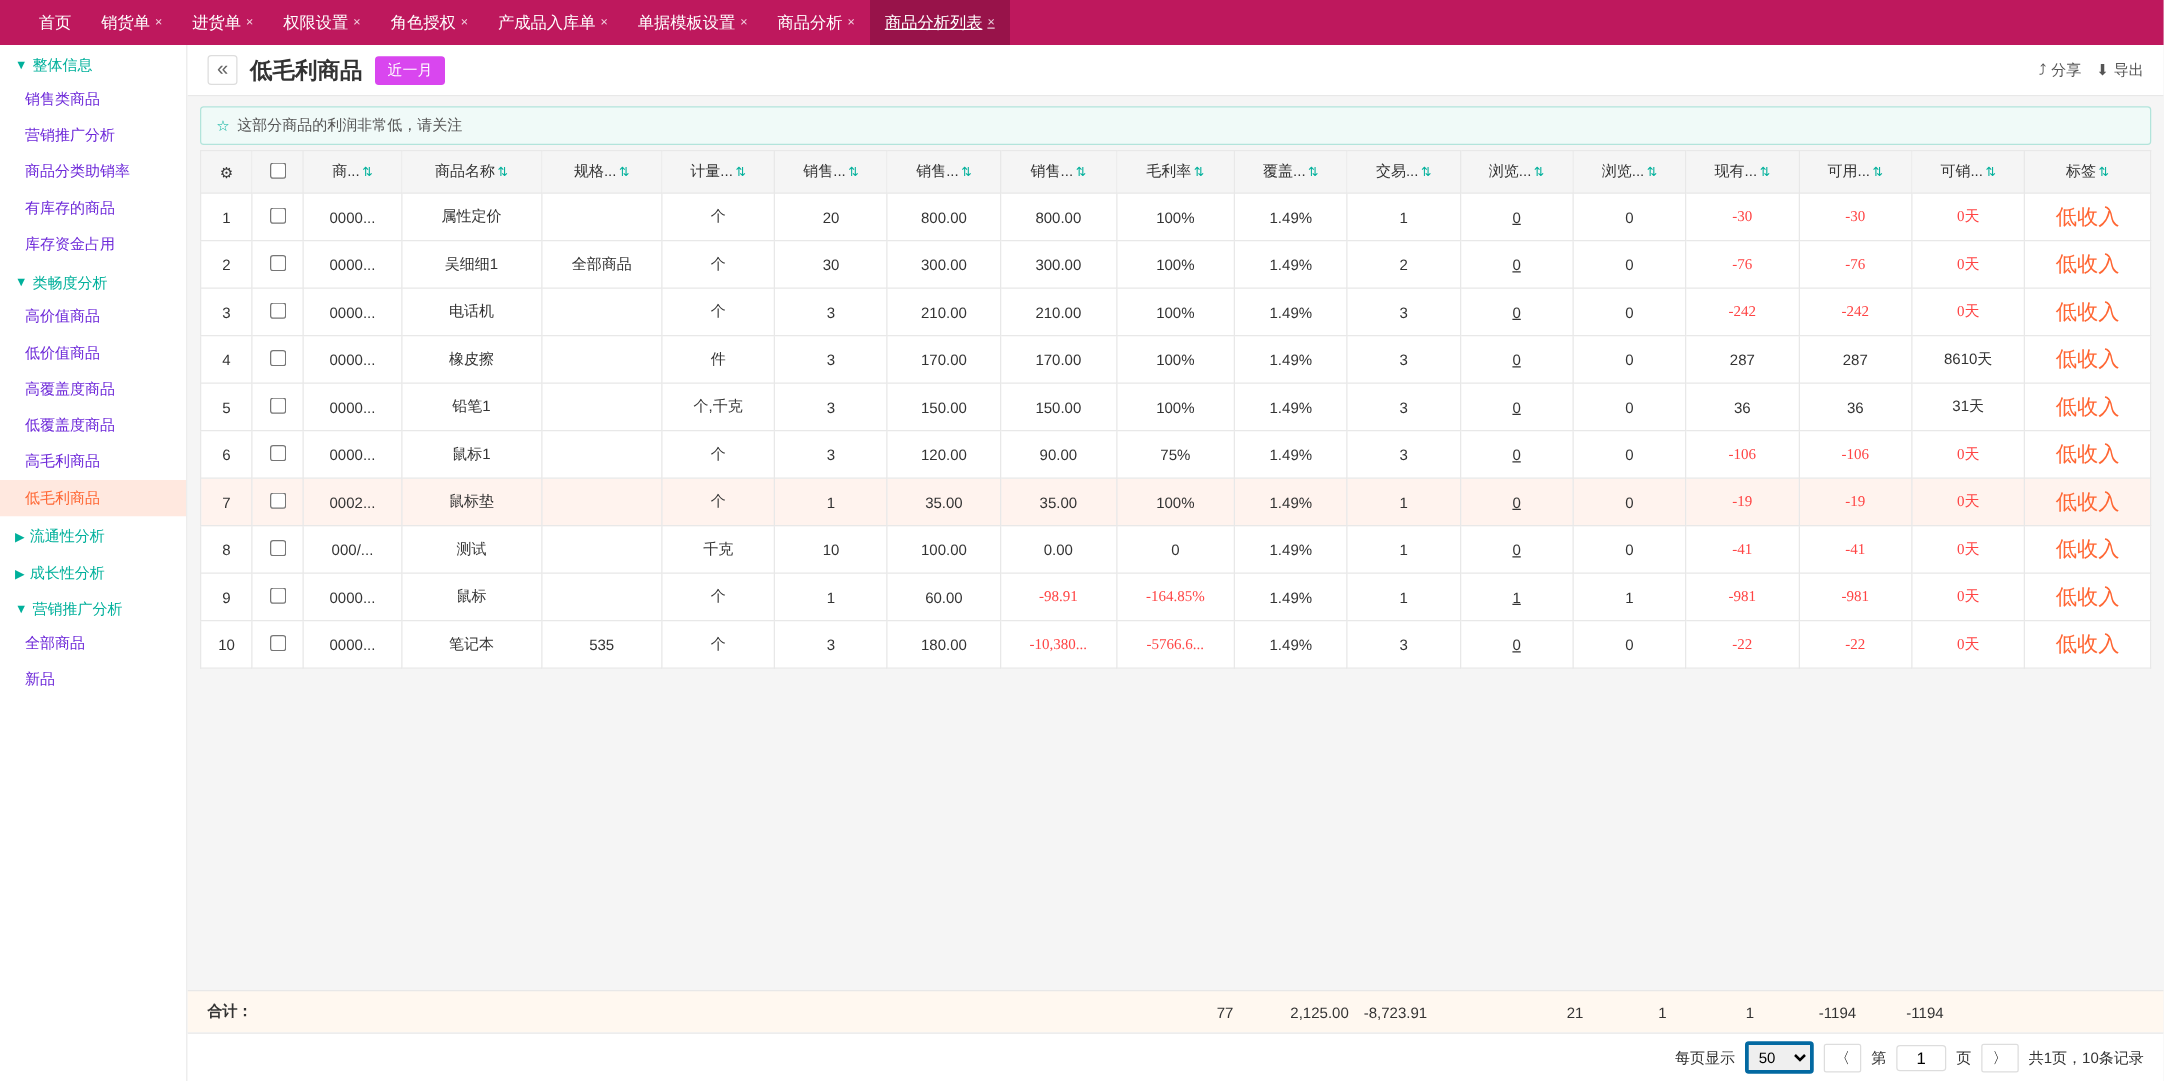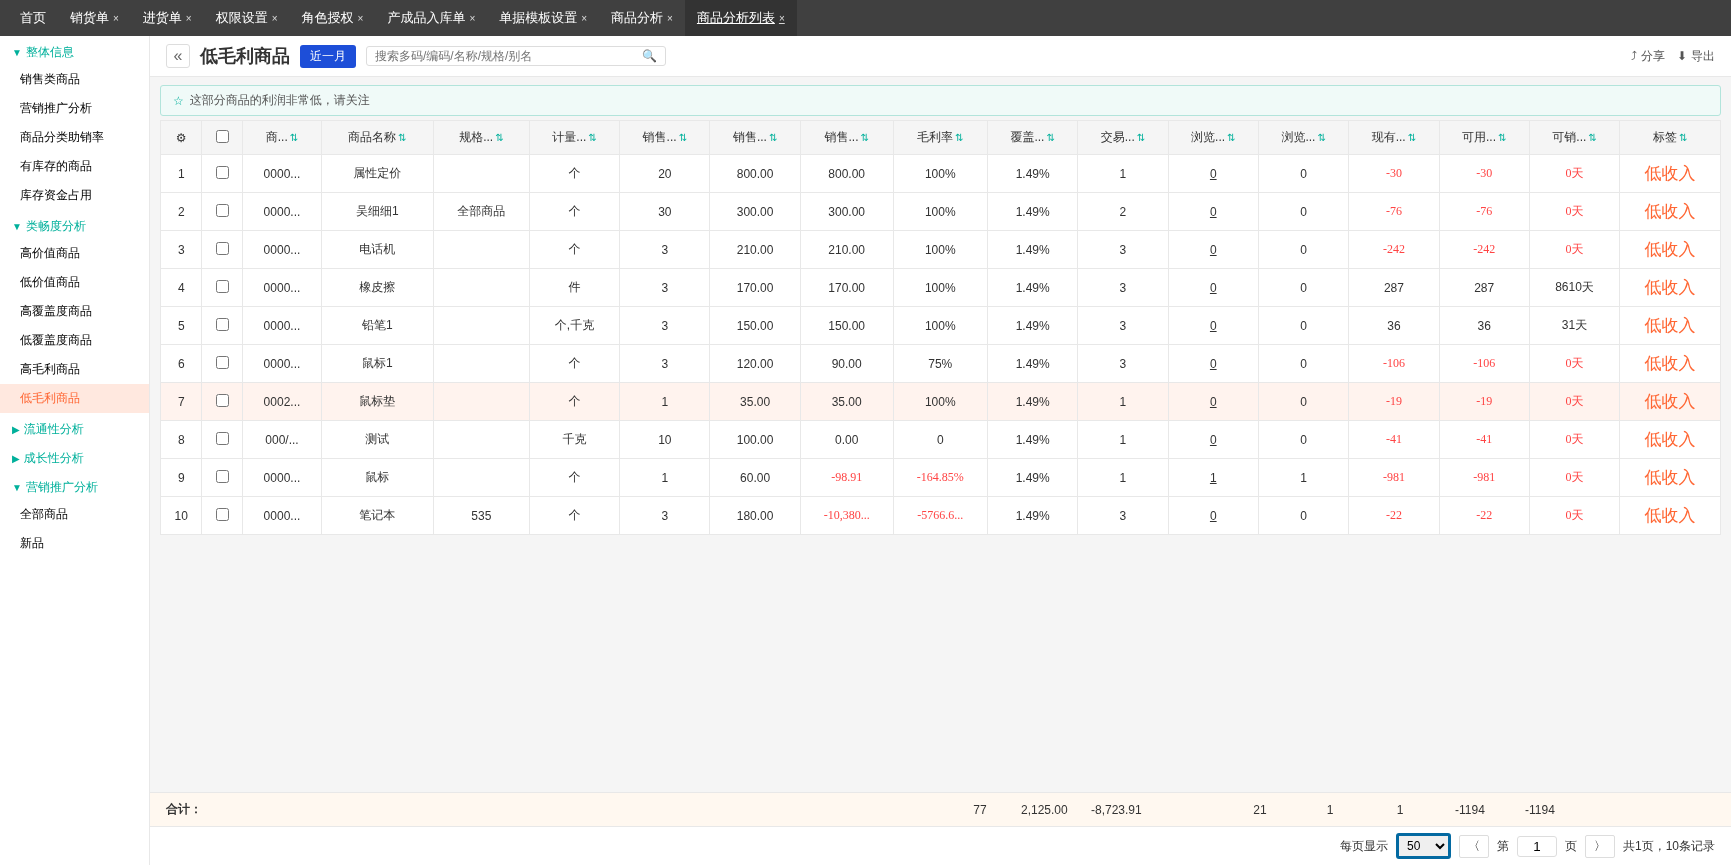--- a/index.html
+++ b/index.html
@@ -1,24 +1,24 @@
 <!DOCTYPE html>
 <html><head>
   <meta charset="utf-8">
   <style>
     * { box-sizing: border-box; margin: 0; padding: 0; }
     body { font-family: 'Microsoft YaHei', Arial, sans-serif; font-size: 12px; background: #f5f5f5; color: #333; }
 
     
     .top-nav {
-      background: #404040;
+      background: #be185d;
       display: flex;
       align-items: center;
       height: 36px;
-      padding: 0 8px;
+      padding: 0 19px;
     }
     .top-nav .nav-item {
       color: #fff;
       padding: 0 12px;
       height: 36px;
       display: flex;
       align-items: center;
       cursor: pointer;
       font-size: 13px;
       white-space: nowrap;
@@ -49,21 +49,21 @@
       padding: 8px 12px 4px;
       font-size: 12px;
       display: flex;
       align-items: center;
       cursor: pointer;
     }
     .sidebar-group-title .arrow { margin-right: 4px; font-size: 10px; }
     .sidebar-item {
       padding: 6px 12px 6px 20px;
       cursor: pointer;
-      color: #000000;
+      color: #6d28d9;
       font-size: 12px;
     }
     .sidebar-item.active { background: #ffe8df; color: #ff6633; }
 
     
     .content {
       flex: 1;
       display: flex;
       flex-direction: column;
       overflow: hidden;
@@ -78,21 +78,21 @@
       align-items: center;
       border-bottom: 1px solid #e8e8e8;
       gap: 10px;
     }
     .content-title {
       font-size: 18px;
       font-weight: bold;
       color: #333;
     }
     .period-btn {
-      background: #1d4ed8;
+      background: #d946ef;
       color: #fff;
       border: none;
       border-radius: 3px;
       padding: 3px 10px;
       cursor: pointer;
       font-size: 12px;
     }
     .search-box {
       display: flex;
       align-items: center;
@@ -280,24 +280,20 @@
       <div class="sidebar-group-title"><span class="arrow">▼</span>营销推广分析</div>
       <div class="sidebar-item">全部商品</div>
       <div class="sidebar-item">新品</div>
     </div>
 
   <div class="content">
     <div class="content-header">
       <div class="collapse-btn">«</div>
       <span class="content-title">低毛利商品</span>
       <button class="period-btn">近一月</button>
-      <div class="search-box">
-        <input type="text" placeholder="搜索多码/编码/名称/规格/别名" style="">
-        <span class="search-icon">🔍</span>
-      </div>
       <div class="header-actions">
         <div class="header-action-btn">
           <span>⤴</span>
           <span>分享</span>
         </div>
         <div class="header-action-btn">
           <span>⬇</span>
           <span>导出</span>
         </div>
       </div>
@@ -536,21 +532,21 @@
           </tbody>
       </table>
     </div>
 
     <div class="table-footer">
       <span class="footer-label">合计：</span>
       <div class="footer-cells" id="footer-cells">
           <div style="display: flex; width: 100%; gap: 0px;">
             <span style="flex: 6 1 0%;"></span>
             <span style="min-width: 70px; text-align: center; padding: 0px 6px;">77</span>
-            <span style="min-width: 70px; text-align: left; padding: 0px 6px;">2,125.00</span>
+            <span style="min-width: 70px; text-align: right; padding: 0px 6px;">2,125.00</span>
             <span class="red" style="min-width: 70px; text-align: left; padding: 0px 6px;">-8,723.91</span>
             <span style="min-width: 70px; text-align: center; padding: 0px 6px;"></span>
             <span style="min-width: 70px; text-align: center; padding: 0px 6px;">21</span>
             <span style="min-width: 70px; text-align: center; padding: 0px 6px;">1</span>
             <span style="min-width: 70px; text-align: center; padding: 0px 6px;">1</span>
             <span class="red" style="min-width: 70px; text-align: center; padding: 0px 6px;">-1194</span>
             <span class="red" style="min-width: 70px; text-align: center; padding: 0px 6px;">-1194</span>
             <span style="min-width: 70px; text-align: center; padding: 0px 6px;"></span>
             <span style="min-width: 70px; text-align: center; padding: 0px 6px;"></span>
           </div>

